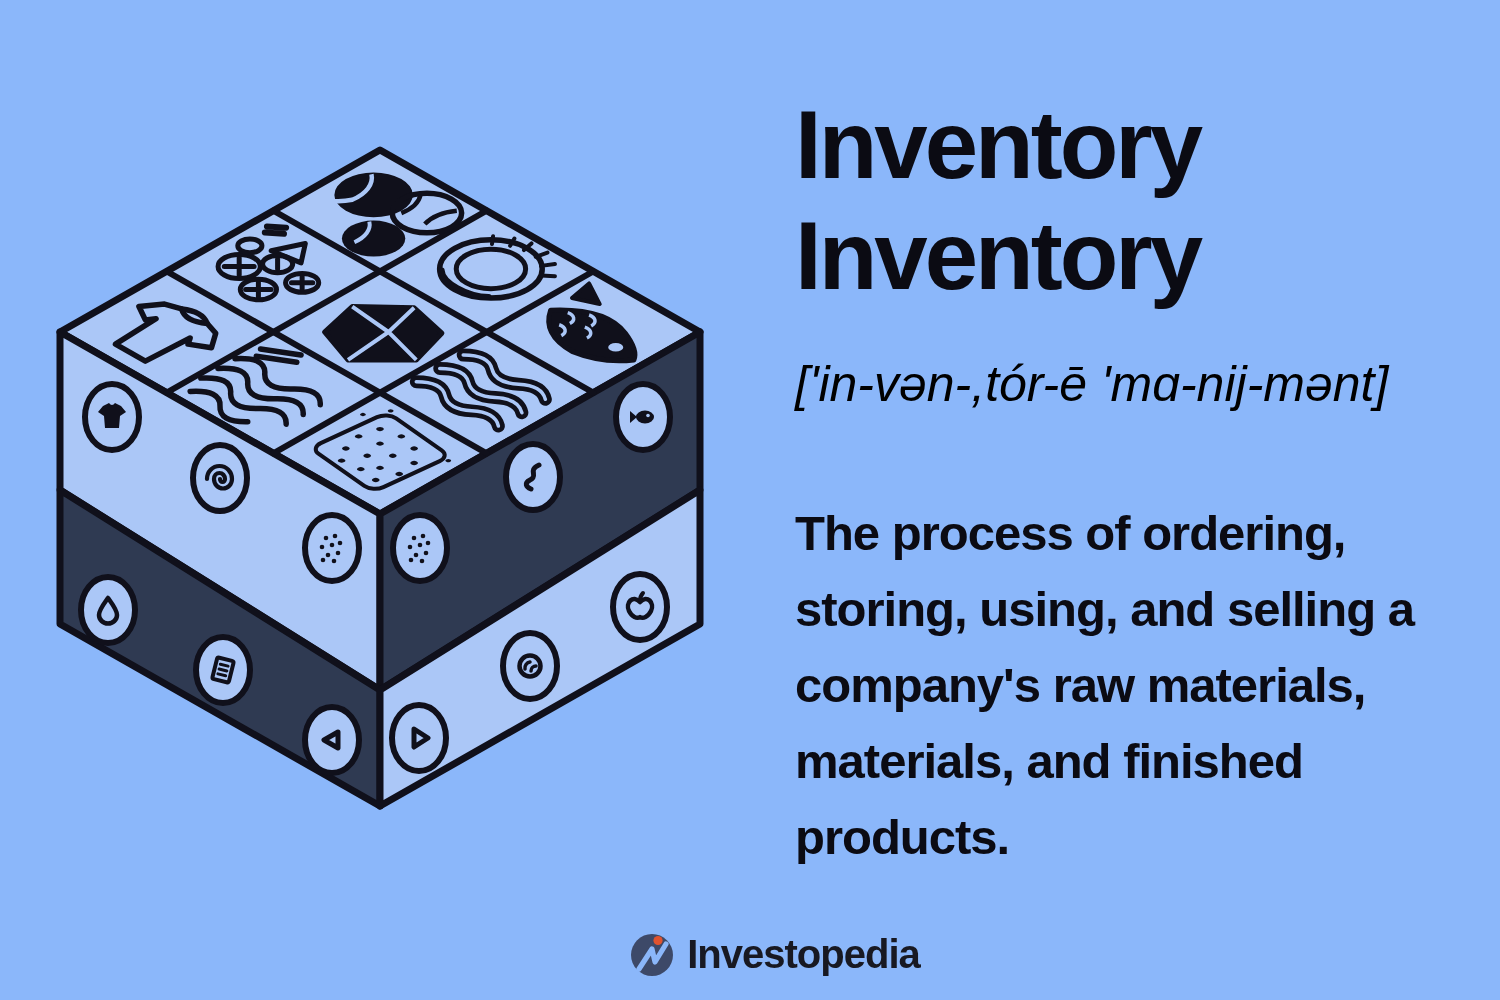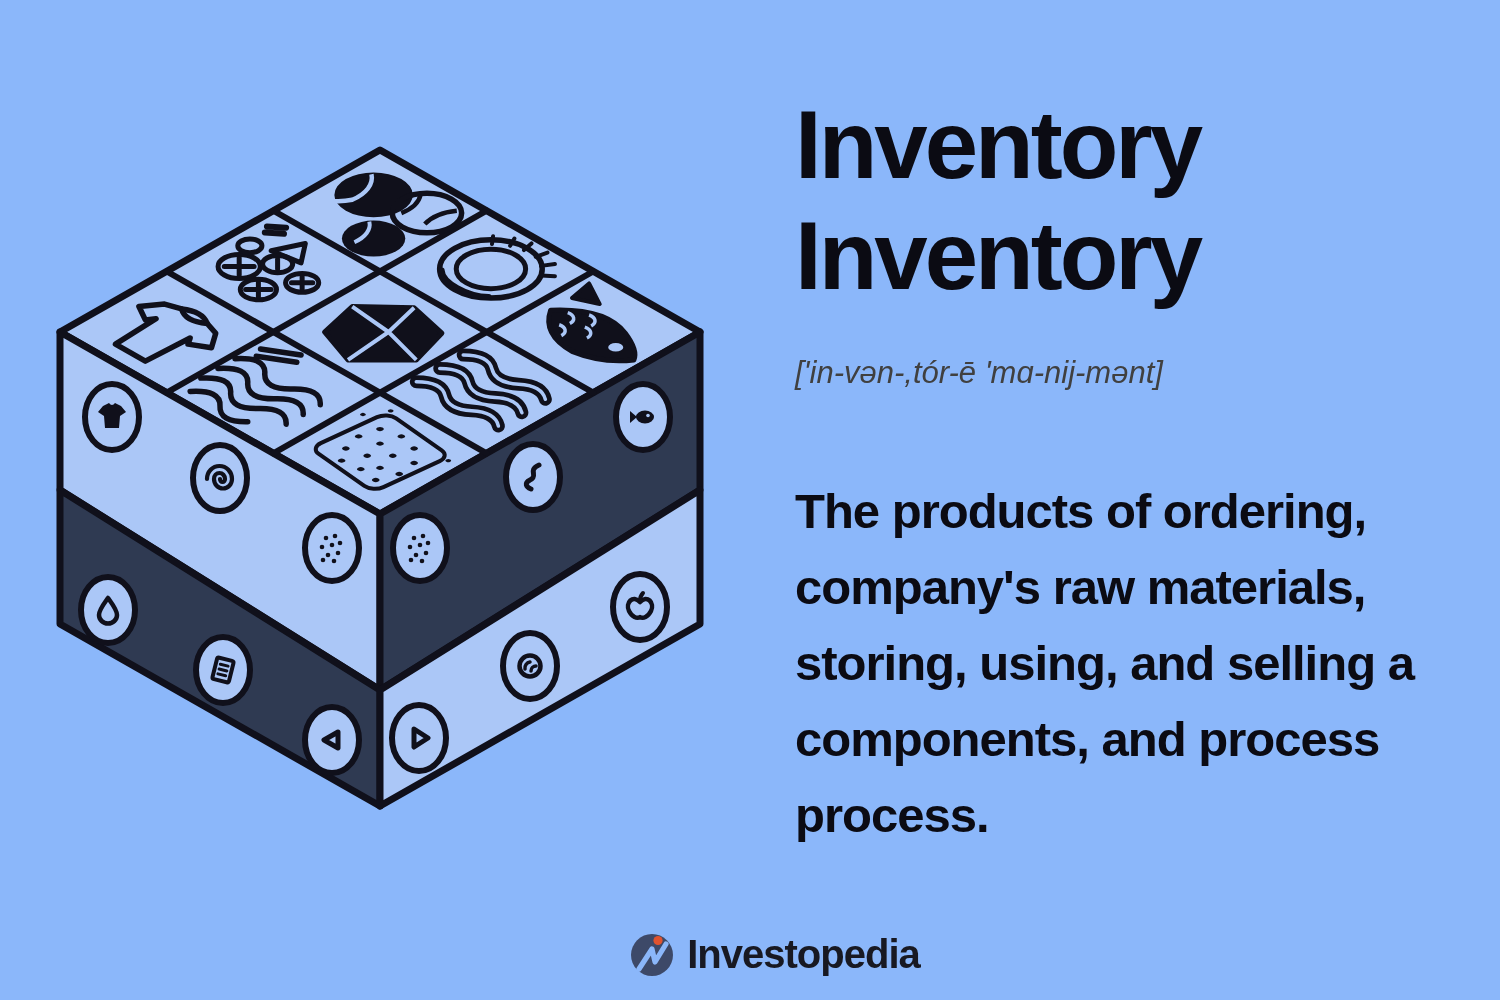--- a/index.html
+++ b/index.html
@@ -8,22 +8,22 @@
     background:#8bb7fa;
     font-family:"Liberation Sans","DejaVu Sans",sans-serif;
   }
   .illustration{position:absolute;left:0;top:0;}
   .text-col{position:absolute;left:795px;top:89px;width:680px;color:#0b0b13;}
   .title-line{
     font-size:96px;line-height:111px;font-weight:bold;letter-spacing:-3px;
     color:#0b0b13;white-space:nowrap;
   }
   .pronunciation{
-    margin-top:44px;font-size:31px;font-style:italic;font-weight:normal;
-    color:#404040;letter-spacing:0px;white-space:nowrap;
+    margin-top:44px;font-size:50px;font-style:italic;font-weight:normal;
+    color:#000000;letter-spacing:0px;white-space:nowrap;
   }
   .definition{margin-top:82px;}
   .def-line{
     font-size:49px;line-height:76px;font-weight:bold;letter-spacing:-1px;
     color:#0b0b13;white-space:nowrap;
   }
   .logo{
     position:absolute;left:0;right:0;top:930px;
     display:flex;align-items:center;justify-content:center;gap:11px;padding-left:48px;
   }
@@ -224,25 +224,25 @@
   </g>
 </svg>
 
 <div class="text-col">
   <div class="title">
     <div class="title-line">Inventory</div>
     <div class="title-line">Inventory</div>
   </div>
   <div class="pronunciation">['in-vən-,tór-ē 'mɑ-nij-mənt]</div>
   <div class="definition">
-    <div class="def-line">The products of ordering,</div>
+    <div class="def-line">The process of ordering,</div>
+    <div class="def-line">storing, using, and selling a</div>
     <div class="def-line">company's raw materials,</div>
-    <div class="def-line">storing, using, and selling a</div>
-    <div class="def-line">components, and process</div>
-    <div class="def-line">process.</div>
+    <div class="def-line">materials, and finished</div>
+    <div class="def-line">products.</div>
   </div>
 </div>
 
 <div class="logo">
   <svg width="48" height="48" viewBox="0 0 48 48">
     <circle cx="24" cy="25" r="21" fill="#3d4968"></circle>
     <path d="M11,39 L24,19 L27,32 L38,14" fill="none" stroke="#8bb7fa" stroke-width="5.2" stroke-linecap="round" stroke-linejoin="round"></path>
     <circle cx="30" cy="10.5" r="4.6" fill="#e0532f"></circle>
   </svg>
   <span class="logo-text">Investopedia</span>

